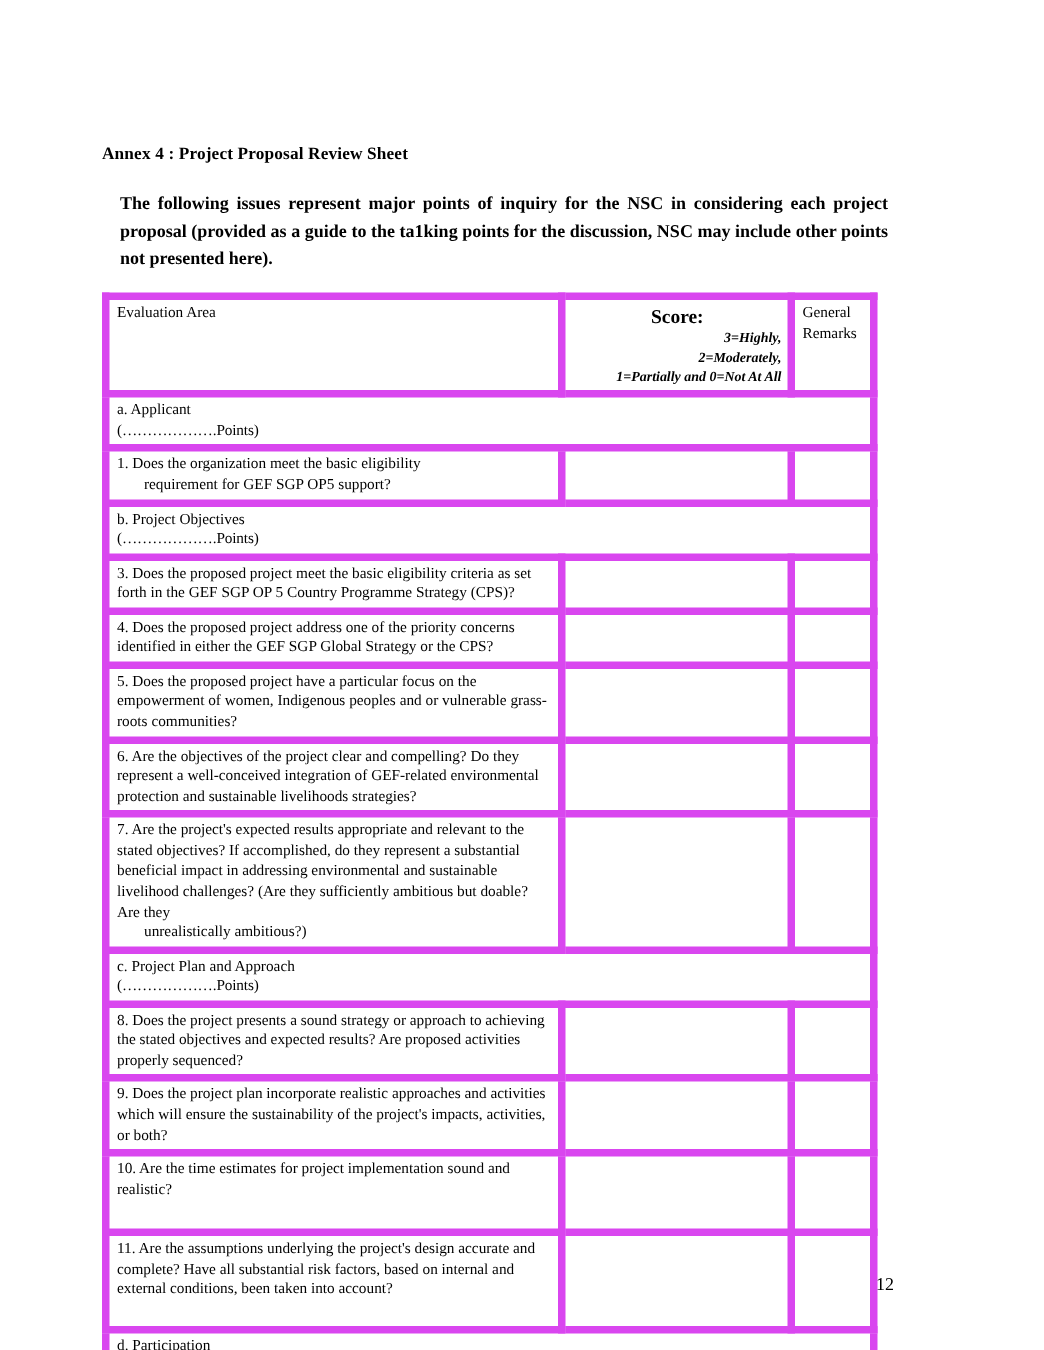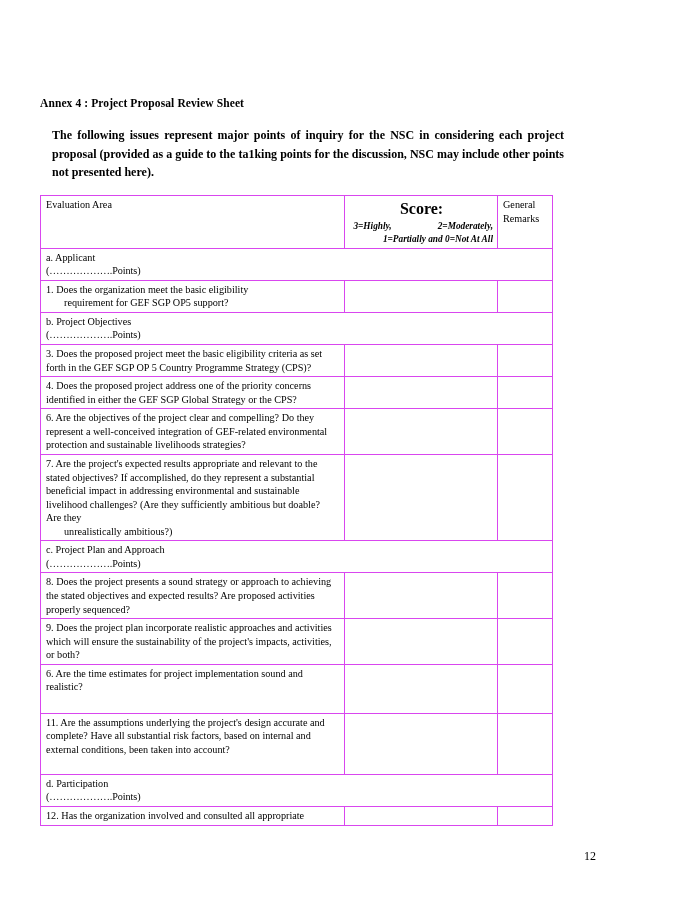--- a/index.html
+++ b/index.html
@@ -14,21 +14,21 @@
     color: #000000;
     position: relative;
     overflow: hidden;
   }
   .page {
     position: absolute;
     left: 0; top: 0;
     width: 696px;
     height: 900px;
     box-sizing: border-box;
-    padding: 96px 88px 0 40px;
+    padding: 96px 88px 0 68px;
   }
   .doc-title {
     font-size: 11.5px;
     font-weight: bold;
     line-height: 1.25;
     margin: 0 0 16px 0;
     letter-spacing: 0.1px;
   }
   .intro {
     font-size: 12px;
@@ -38,21 +38,21 @@
     width: 512px;
     font-weight: bold;
   }
   table.review {
     border-collapse: collapse;
     width: 512px;
     table-layout: fixed;
     margin: 0;
   }
   table.review td, table.review th {
-    border: 1px solid #d946ef;
+    border: 5px solid #d946ef;
     vertical-align: top;
     padding: 2px 4px 2px 5px;
     font-size: 10.2px;
     line-height: 1.33;
     font-weight: normal;
     text-align: left;
   }
   col.c-area  { width: 304px; }
   col.c-score { width: 153px; }
   col.c-rem   { width: 55px; }
@@ -61,21 +61,21 @@
     font-weight: bold;
     font-size: 10.4px;
     padding-top: 3px;
   }
   .hdr-score {
     text-align: center;
     padding-top: 3px;
   }
   .hdr-score .score-word {
     font-weight: bold;
-    font-size: 16px;
+    font-size: 13px;
     display: block;
     text-align: center;
     margin-bottom: 1px;
   }
   .hdr-score .score-legend {
     font-style: italic;
     font-weight: bold;
     font-size: 9.3px;
     display: block;
     text-align: right;
@@ -182,20 +182,29 @@
         <tr>
           <td class="qcell ">
             <span class="q-line">4. Does the proposed project address one of the priority concerns</span>
             <span class="q-line">identified in either the GEF SGP Global Strategy or the CPS?</span>
           </td>
           <td class="score-cell"></td>
           <td class="remarks-cell"></td>
         </tr>
         <tr>
           <td class="qcell ">
+            <span class="q-line">5. Does the proposed project have a particular focus on the</span>
+            <span class="q-line">empowerment of women, Indigenous peoples and or vulnerable grass-</span>
+            <span class="q-line">roots communities?</span>
+          </td>
+          <td class="score-cell"></td>
+          <td class="remarks-cell"></td>
+        </tr>
+        <tr>
+          <td class="qcell ">
             <span class="q-line">6. Are the objectives of the project clear and compelling? Do they</span>
             <span class="q-line">represent a well-conceived integration of GEF-related environmental</span>
             <span class="q-line">protection and sustainable livelihoods strategies?</span>
           </td>
           <td class="score-cell"></td>
           <td class="remarks-cell"></td>
         </tr>
         <tr>
           <td class="qcell tall-1">
             <span class="q-line">7. Are the project's expected results appropriate and relevant to the</span>
@@ -227,21 +236,21 @@
           <td class="qcell ">
             <span class="q-line">9. Does the project plan incorporate realistic approaches and activities</span>
             <span class="q-line">which will ensure the sustainability of the project's impacts, activities,</span>
             <span class="q-line">or both?</span>
           </td>
           <td class="score-cell"></td>
           <td class="remarks-cell"></td>
         </tr>
         <tr>
           <td class="qcell tall-1">
-            <span class="q-line">6. Are the time estimates for project implementation sound and</span>
+            <span class="q-line">10. Are the time estimates for project implementation sound and</span>
             <span class="q-line">realistic?</span>
           </td>
           <td class="score-cell"></td>
           <td class="remarks-cell"></td>
         </tr>
         <tr>
           <td class="qcell tall-2">
             <span class="q-line">11. Are the assumptions underlying the project's design accurate and</span>
             <span class="q-line">complete? Have all substantial risk factors, based on internal and</span>
             <span class="q-line">external conditions, been taken into account?</span>

